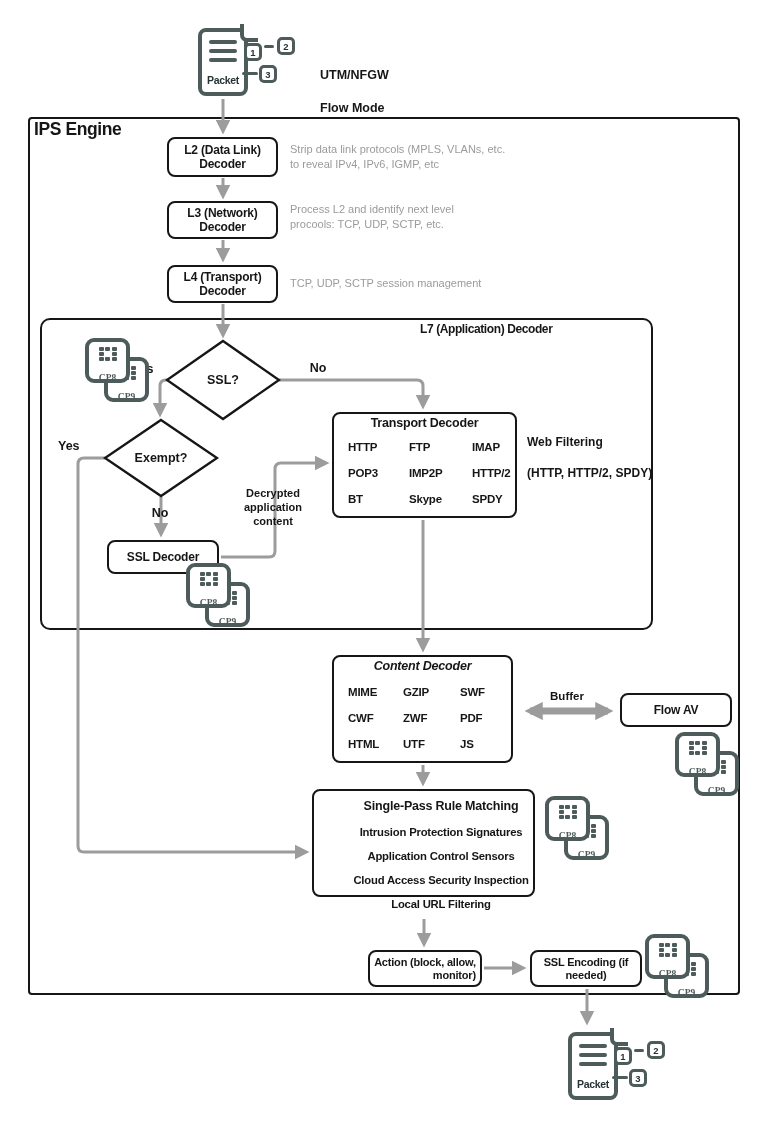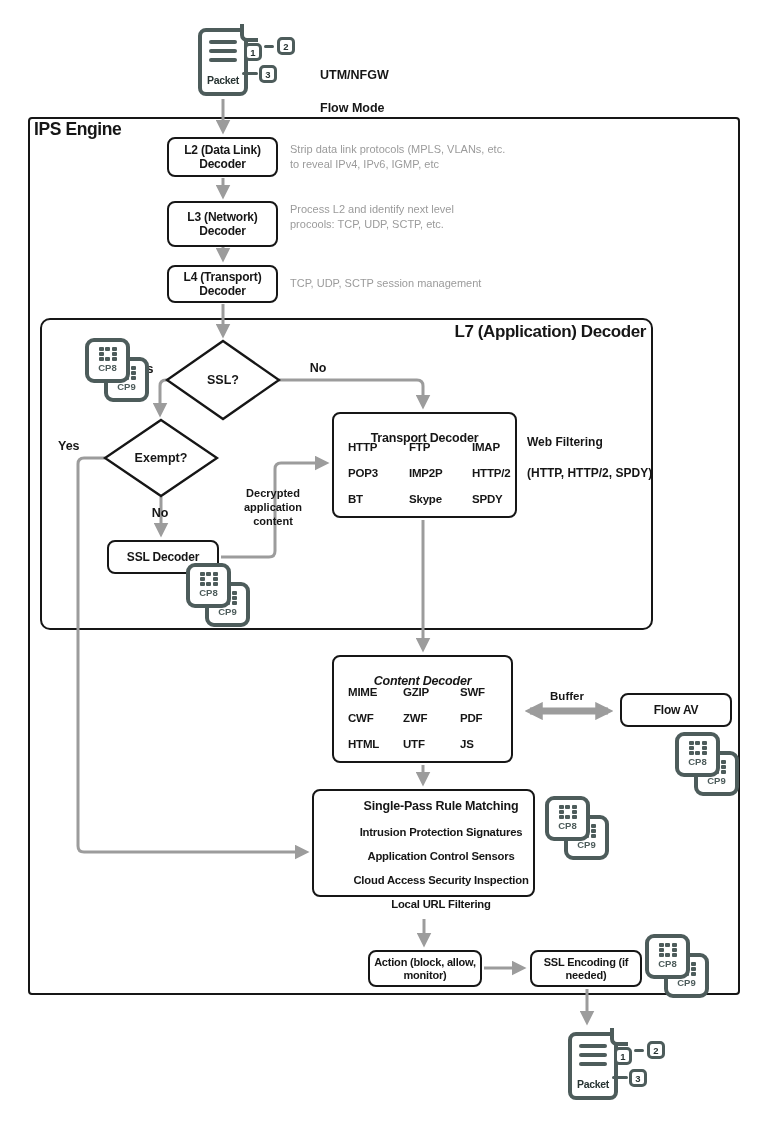--- a/index.html
+++ b/index.html
@@ -10,41 +10,41 @@
   .frame-title{position:absolute;font-weight:bold;letter-spacing:-0.4px;z-index:4;white-space:nowrap;}
   
   svg.connectors{position:absolute;left:0;top:0;z-index:2;}
   
   .node{position:absolute;background:#fff;border:2.3px solid #161616;border-radius:8px;
         display:flex;align-items:center;justify-content:center;text-align:center;
         font-weight:bold;font-size:12px;line-height:1.18;letter-spacing:-0.2px;
         white-space:pre-line;z-index:3;box-sizing:border-box;}
   .node .ntitle{white-space:pre-line;}
   .bigbox{align-items:flex-start;justify-content:center;}
-  .bigbox .ntitle{margin-top:17px;font-size:12.5px;text-align:right;}
+  .bigbox .ntitle{margin-top:2px;font-size:12.5px;text-align:right;}
   .grid3{position:absolute;display:grid;row-gap:13px;font-weight:bold;font-size:11.5px;
          line-height:13px;letter-spacing:-0.2px;text-align:left;}
   
   .sp{flex-direction:column;justify-content:flex-start;padding-top:8px;}
   .sp .ntitle{font-size:12.5px;margin-bottom:2px;}
   .sp .sp-item{font-size:11.3px;margin-top:10.5px;letter-spacing:-0.2px;}
   
   .lbl{position:absolute;font-weight:bold;z-index:4;white-space:pre-line;}
   .desc{position:absolute;color:#9b9b9b;font-size:11px;line-height:1.35;z-index:4;white-space:pre-line;}
   .c{text-align:center;}
   
   .cpbadge{position:absolute;width:64px;height:64px;z-index:5;}
   .chip{position:absolute;width:45px;height:45px;background:#fff;border:4px solid #4d5c5b;border-radius:9px;
         box-sizing:border-box;display:flex;flex-direction:column;align-items:center;}
   .chip.front{left:0;top:0;z-index:2;}
   .chip.back{left:19px;top:19px;z-index:1;}
   .cg{margin-top:5px;display:grid;grid-template-columns:repeat(3,5px);grid-template-rows:repeat(3,3.5px);gap:1.5px;}
   .cg span{background:#4d5c5b;border-radius:1px;}
   .cg span.hole{background:transparent;}
-  .cpl{font-size:9.5px;color:#4d5c5b;font-weight:bold;margin-top:1px;}
+  .cpl{font-size:9.5px;color:#4d5c5b;font-weight:bold;margin-top:12px;font-family:Liberation Serif, serif;}
   
   .pk{position:absolute;width:110px;height:84px;z-index:4;}
   .doc{position:absolute;left:0;top:3px;width:50px;height:68px;border:4px solid #4d5c5b;border-radius:8px;
        background:#fff;box-sizing:border-box;}
   .fold{position:absolute;top:-4px;right:-4px;width:14px;height:14px;background:#fff;
         border-left:4px solid #4d5c5b;border-bottom:4px solid #4d5c5b;border-bottom-left-radius:7px;}
   .dl{position:absolute;left:7px;width:28px;height:4px;background:#4d5c5b;border-radius:2px;}
   .plabel{position:absolute;left:3px;bottom:6px;width:36px;text-align:center;font-size:10.5px;
           font-weight:bold;color:#273332;letter-spacing:-0.3px;}
   .pb{position:absolute;width:18px;height:18px;border:3px solid #4d5c5b;border-radius:5px;background:#fff;
@@ -104,30 +104,30 @@
 
   <div class="lbl" style="left:320px;top:51px;font-size:12.5px;line-height:1.3;">
     <div>UTM/NFGW</div>
     <div>Flow Mode</div>
   </div>
 
   <div class="frame" style="left:28px;top:117px;width:712px;height:878px;border-radius:4px;"></div>
   <div class="frame-title" style="left:34px;top:119px;font-size:17.5px;">IPS Engine</div>
 
   <div class="frame" style="left:40px;top:318px;width:613px;height:312px;border-radius:10px;border-width:2.2px;"></div>
-  <div class="frame-title" style="left:420px;top:322px;width:226px;text-align:right;font-size:17px;">L7 (Application) Decoder</div>
+  <div class="frame-title" style="left:420px;top:322px;width:226px;font-size:12px;">L7 (Application) Decoder</div>
 
   <div class="node" style="left:167px;top:137px;width:111px;height:40px;">
     <span class="ntitle">L2 (Data Link)
 Decoder</span>
   </div>
   <div class="desc" style="left:290px;top:142px;">Strip data link protocols (MPLS, VLANs, etc.
 to reveal IPv4, IPv6, IGMP, etc</div>
 
-  <div class="node" style="left:167px;top:201px;width:111px;height:46px;">
+  <div class="node" style="left:167px;top:201px;width:111px;height:38px;">
     <span class="ntitle">L3 (Network)
 Decoder</span>
   </div>
   <div class="desc" style="left:290px;top:202px;">Process L2 and identify next level
 procools: TCP, UDP, SCTP, etc.</div>
 
   <div class="node" style="left:167px;top:265px;width:111px;height:38px;">
     <span class="ntitle">L4 (Transport)
 Decoder</span>
   </div>
@@ -188,21 +188,21 @@
   </div>
 
   <div class="node sp" style="left:312px;top:789px;width:223px;height:108px;padding-left:35px;">
     <span class="ntitle">Single-Pass Rule Matching</span>
     <span class="sp-item">Intrusion Protection Signatures</span>
     <span class="sp-item">Application Control Sensors</span>
     <span class="sp-item">Cloud Access Security Inspection</span>
     <span class="sp-item">Local URL Filtering</span>
   </div>
 
-  <div class="node" style="left:368px;top:950px;width:114px;height:37px;font-size:11px;">
+  <div class="node" style="left:368px;top:950px;width:114px;height:37px;font-size:11px;text-align:right;">
     <span class="ntitle">Action (block, allow,
 monitor)</span>
   </div>
   <div class="node" style="left:530px;top:950px;width:112px;height:37px;font-size:11px;">
     <span class="ntitle">SSL Encoding (if
 needed)</span>
   </div>
 
   <div class="cpbadge" style="left:85px;top:338px;">
     <div class="chip back">

